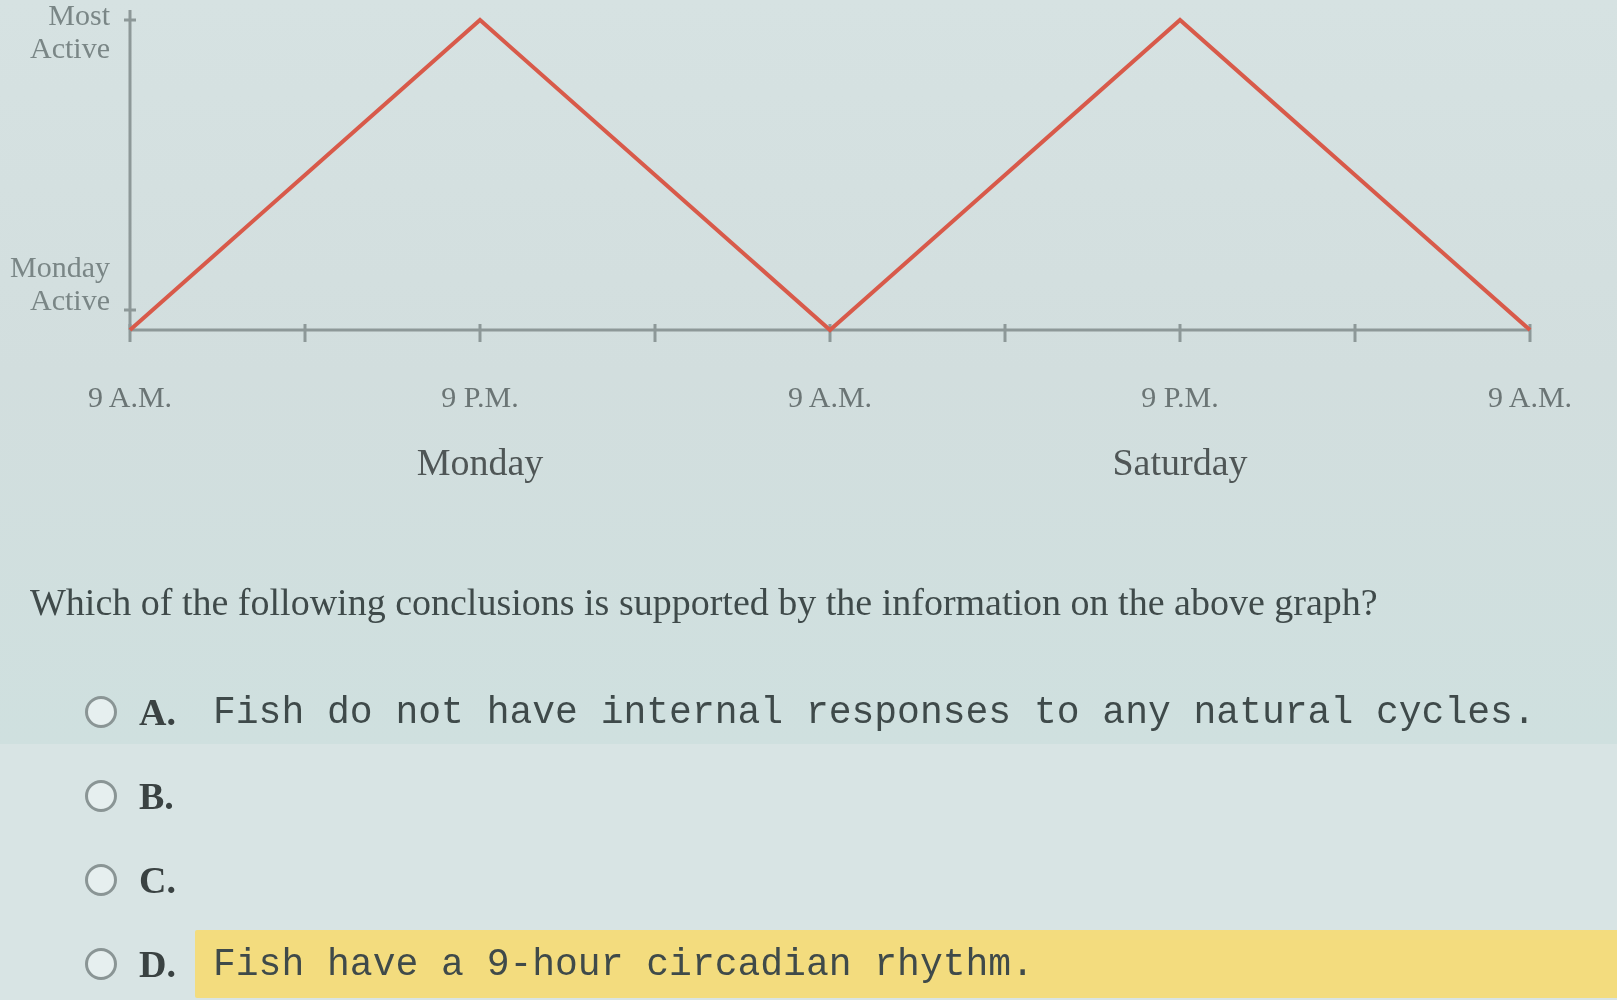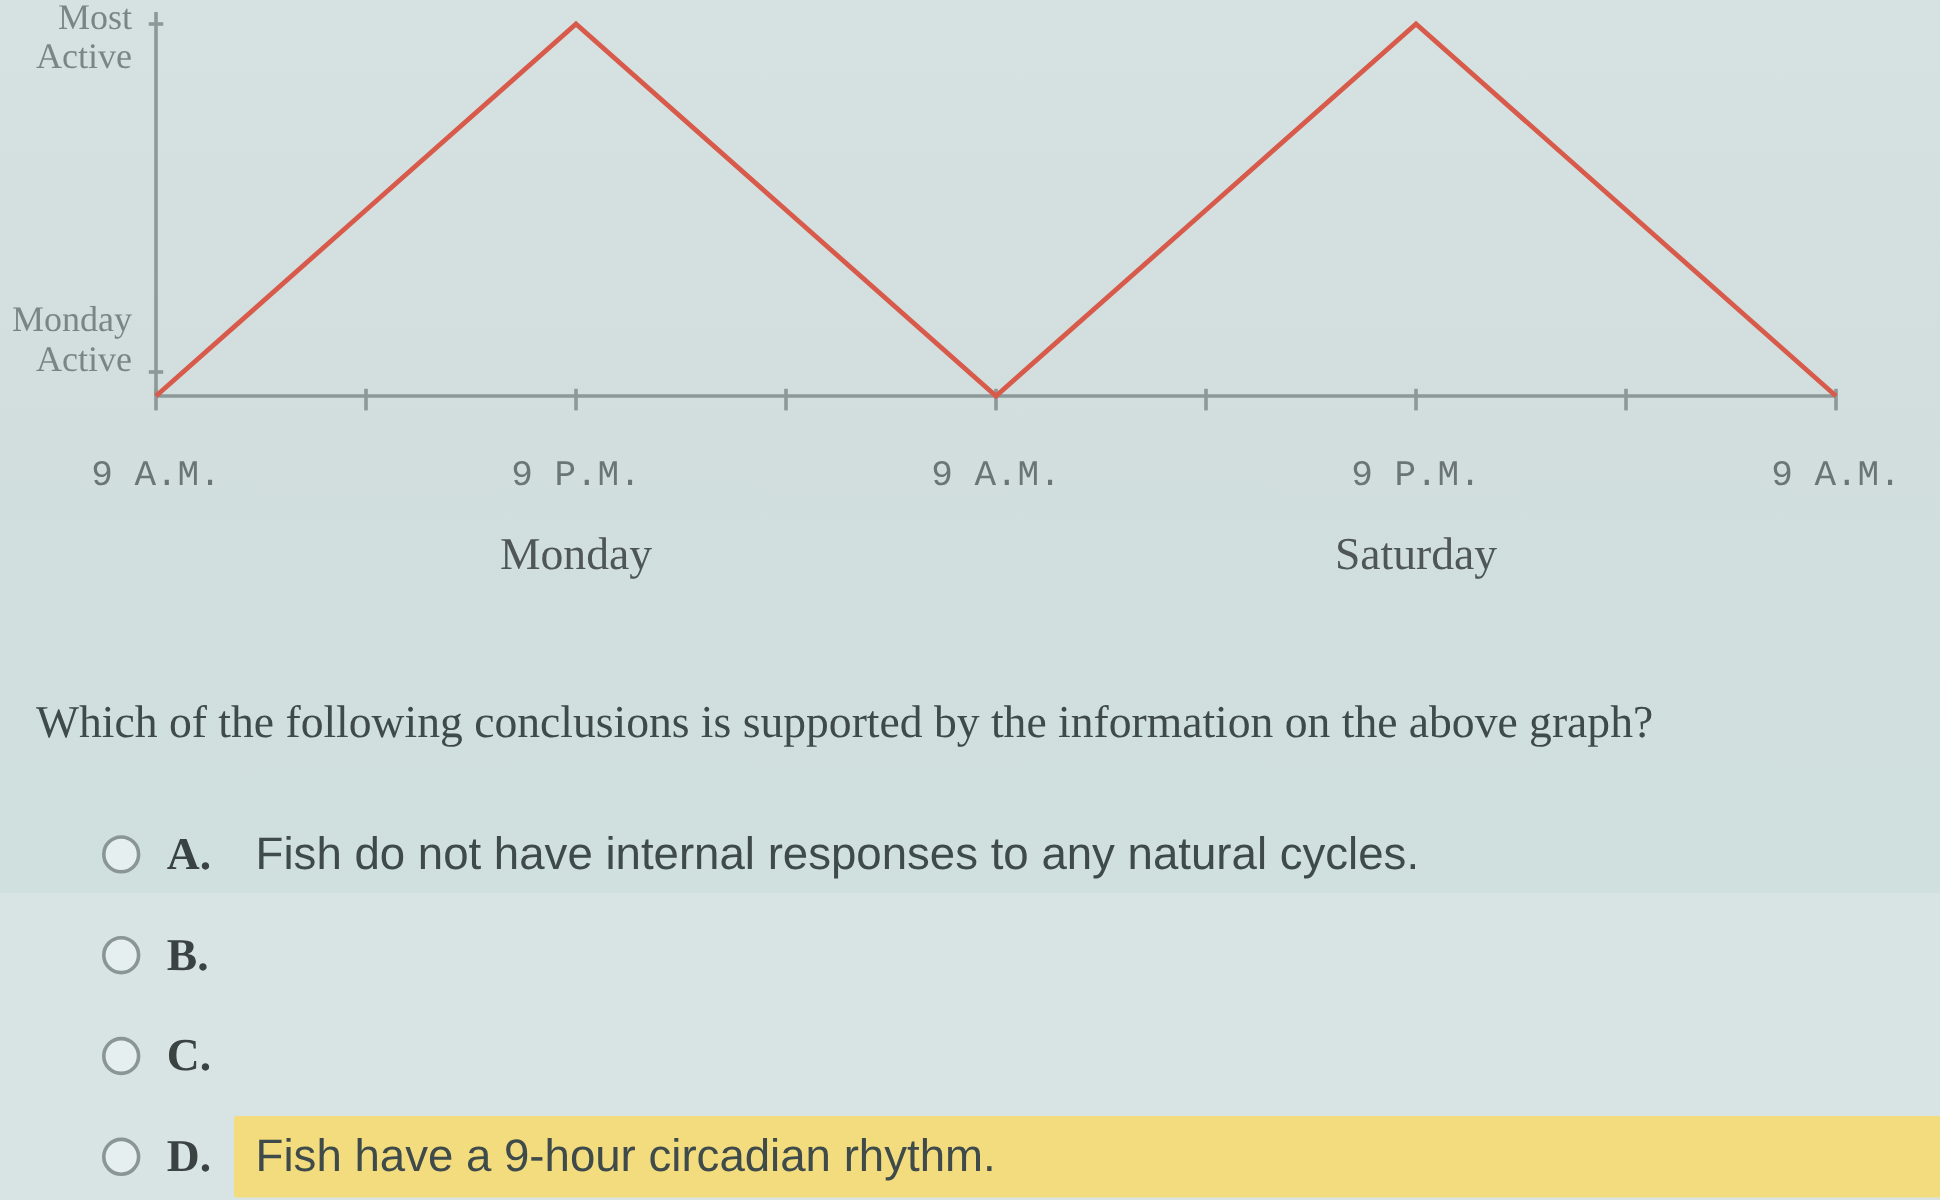--- a/index.html
+++ b/index.html
@@ -44,21 +44,21 @@
     left: 120px;
     top: 10px;
     width: 1420px;
     height: 360px;
   }
 
   .x-tick-label {
     position: absolute;
     font-size: 30px;
     color: #6b7575;
-    font-family: Liberation Mono, monospace;
+    font-family: Liberation Serif, serif;
     white-space: nowrap;
     transform: translateX(-50%);
   }
   .x-tick-row { top: 380px; }
 
   .day-label {
     position: absolute;
     font-size: 38px;
     color: #4f5656;
     font-family: Georgia, 'Times New Roman', serif;
@@ -103,21 +103,21 @@
   .opt-letter {
     font-size: 38px;
     font-weight: 700;
     color: #3a4242;
     font-family: Georgia, 'Times New Roman', serif;
     width: 52px;
   }
   .opt-text {
     font-size: 38px;
     color: #3f4a4a;
-    font-family: Liberation Sans, sans-serif;
+    font-family: Liberation Mono, monospace;
   }
   .option-row.highlight .hl-bg {
     position: absolute;
     left: 110px;
     right: -40px;
     top: 8px;
     bottom: 8px;
     background: #f3dc7e;
     z-index: 0;
     border-radius: 2px;

